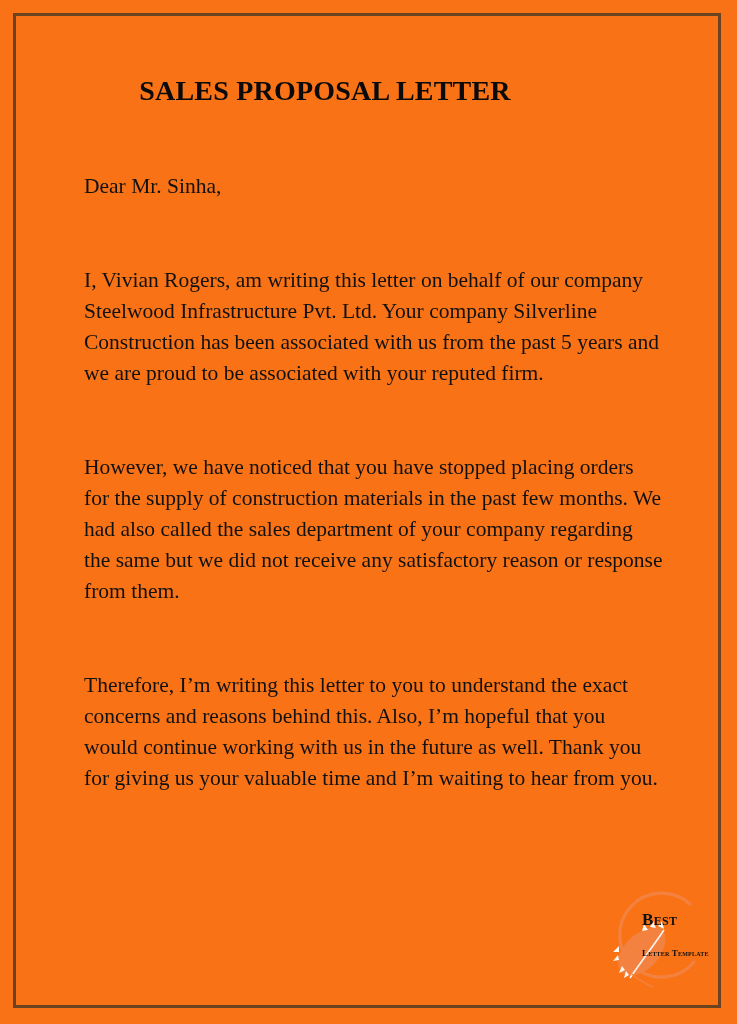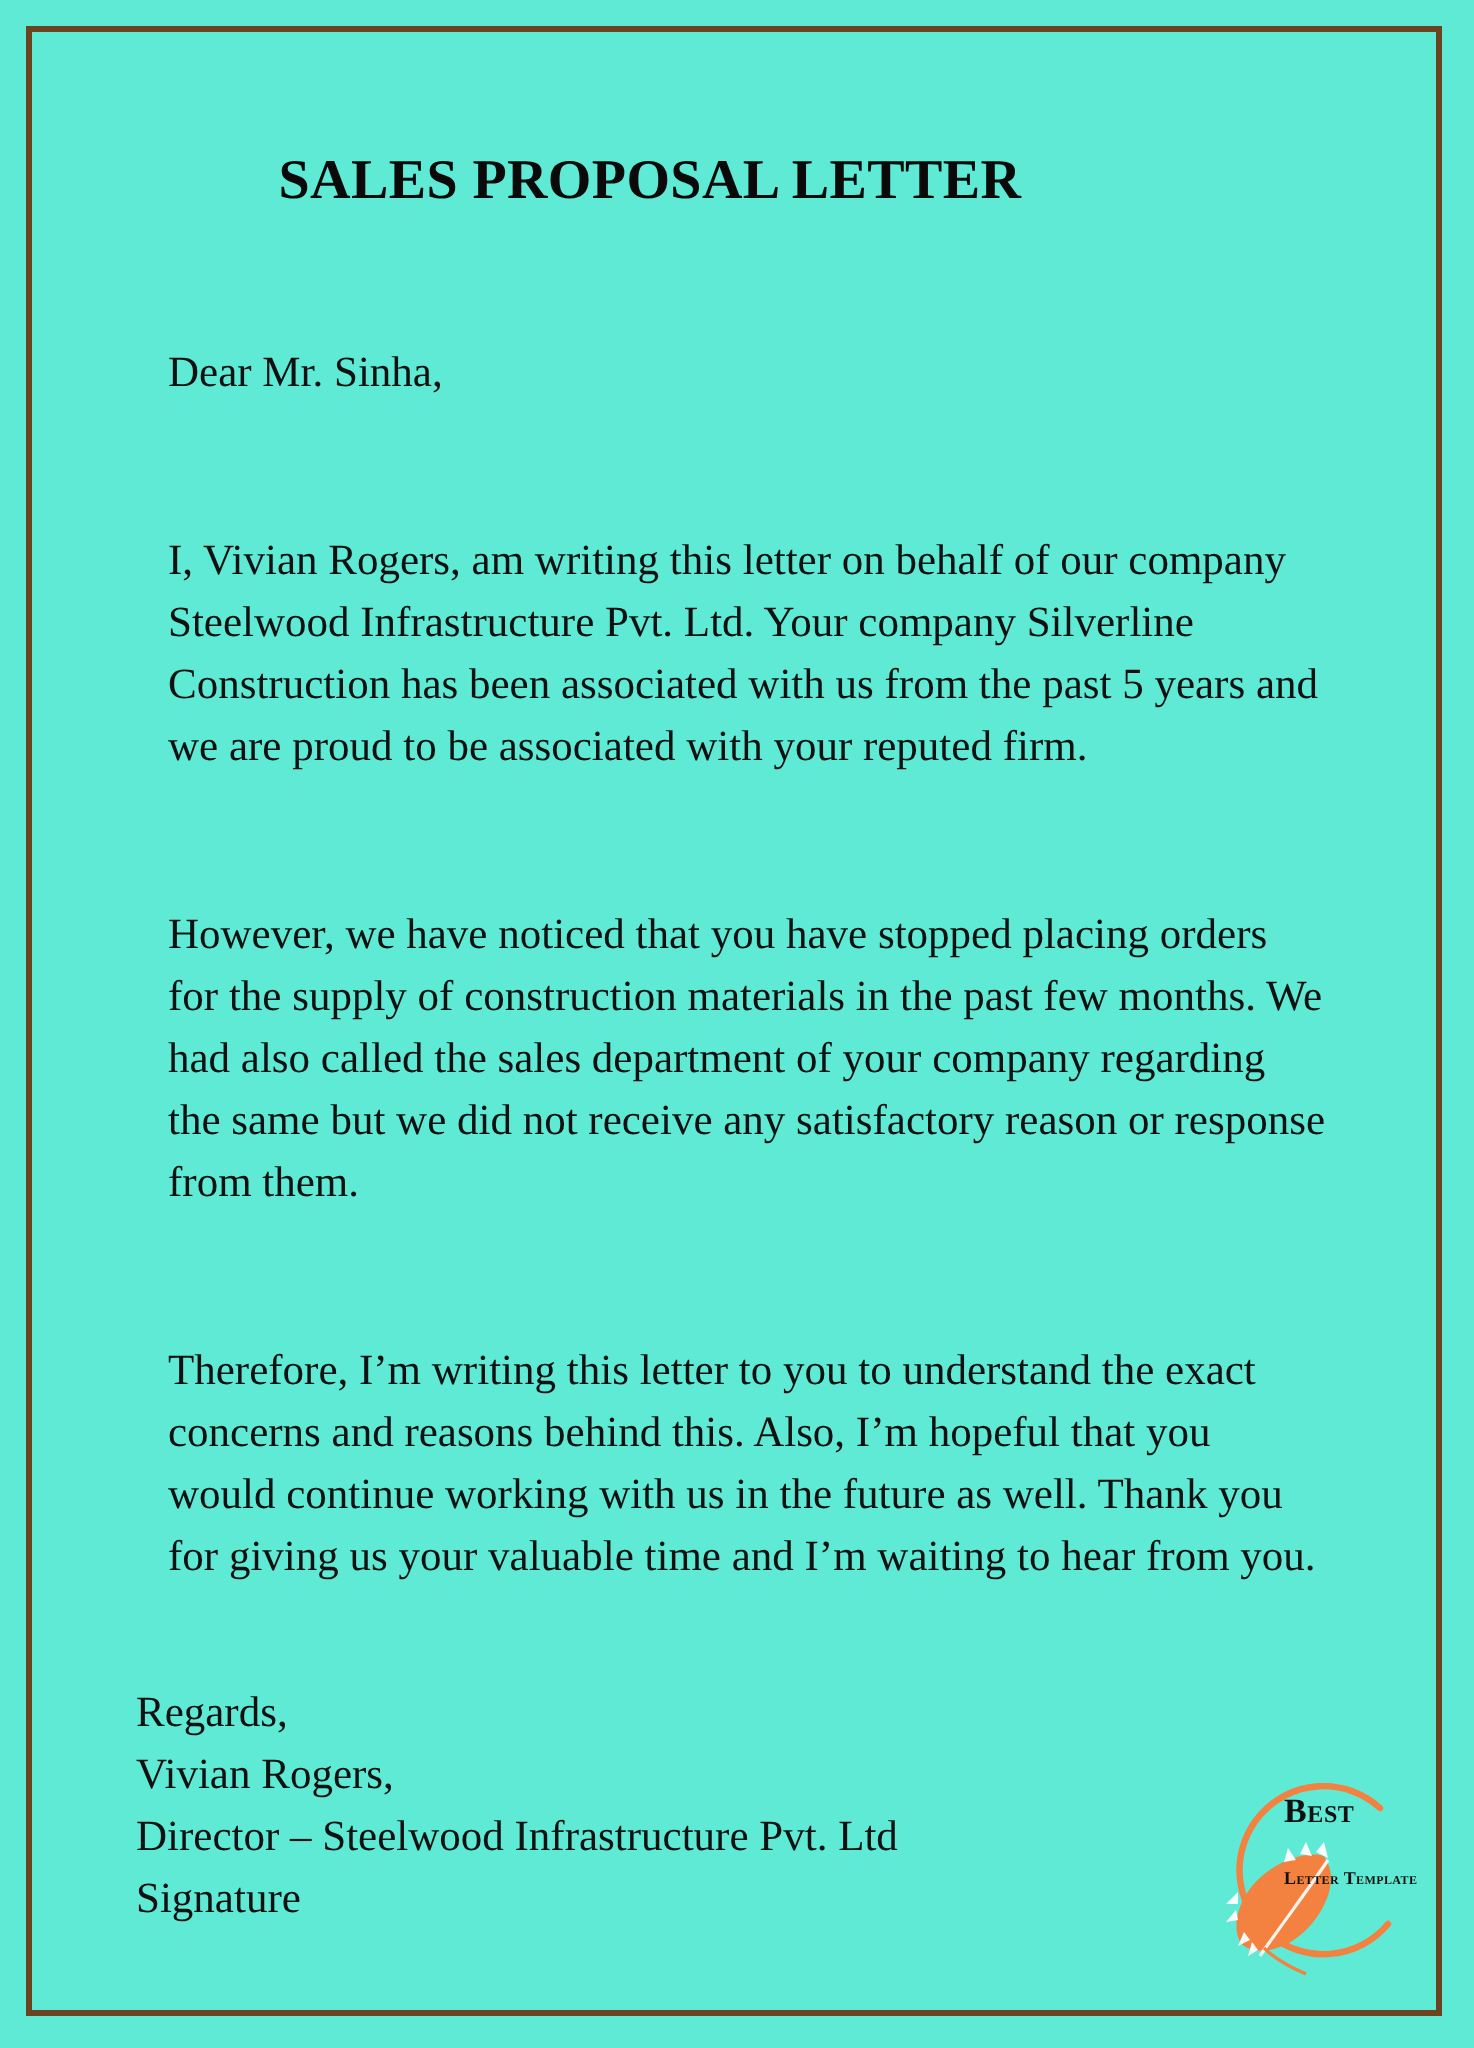--- a/index.html
+++ b/index.html
@@ -4,21 +4,21 @@
 <style>
   html, body {
     margin: 0;
     padding: 0;
     background: #ffffff;
   }
   .page {
     position: relative;
     width: 737px;
     height: 1024px;
-    background: #5eead4;
+    background: #f97316;
     overflow: hidden;
     font-family: "Liberation Serif", "DejaVu Serif", serif;
   }
   .page-border {
     position: absolute;
     left: 13px;
     top: 13px;
     width: 708px;
     height: 995px;
     border: 3px solid #6b4320;
@@ -65,21 +65,21 @@
     position: absolute;
     left: 598px;
     top: 888px;
     width: 112px;
     height: 100px;
   }
   .logo svg { display: block; }
   .logo-text {
     position: absolute;
     left: 44px;
-    top: 9px;
+    top: 23px;
     width: 70px;
     text-align: left;
   }
   .logo-best {
     font-family: "Liberation Serif", "DejaVu Serif", serif;
     font-weight: bold;
     font-size: 17px;
     line-height: 17px;
     color: #111111;
     font-variant: small-caps;
@@ -120,26 +120,20 @@
     <div class="spacer"></div>
 
     <p class="para">However, we have noticed that you have stopped placing orders for the supply of construction materials in the past few months. We had also called the sales department of your company regarding the same but we did not receive any satisfactory reason or response from them.</p>
 
     <div class="spacer"></div>
 
     <p class="para">Therefore, I’m writing this letter to you to understand the exact concerns and reasons behind this. Also, I’m hopeful that you would continue working with us in the future as well. Thank you for giving us your valuable time and I’m waiting to hear from you.</p>
 
     <div class="spacer"></div>
 
-    <div class="sign-block">
-      <span class="sign-line">Regards,</span>
-      <span class="sign-line">Vivian Rogers,</span>
-      <span class="sign-line">Director – Steelwood Infrastructure Pvt. Ltd</span>
-      <span class="sign-line">Signature</span>
-    </div>
 
   </div>
 
   <div class="logo">
     <svg width="112" height="100" viewBox="0 0 112 100">
 
       <path d="M 92 16
                A 42 42 0 1 0 96 74" fill="none" stroke="#f3813f" stroke-width="3.2" stroke-linecap="round"></path>
 
       <g>

